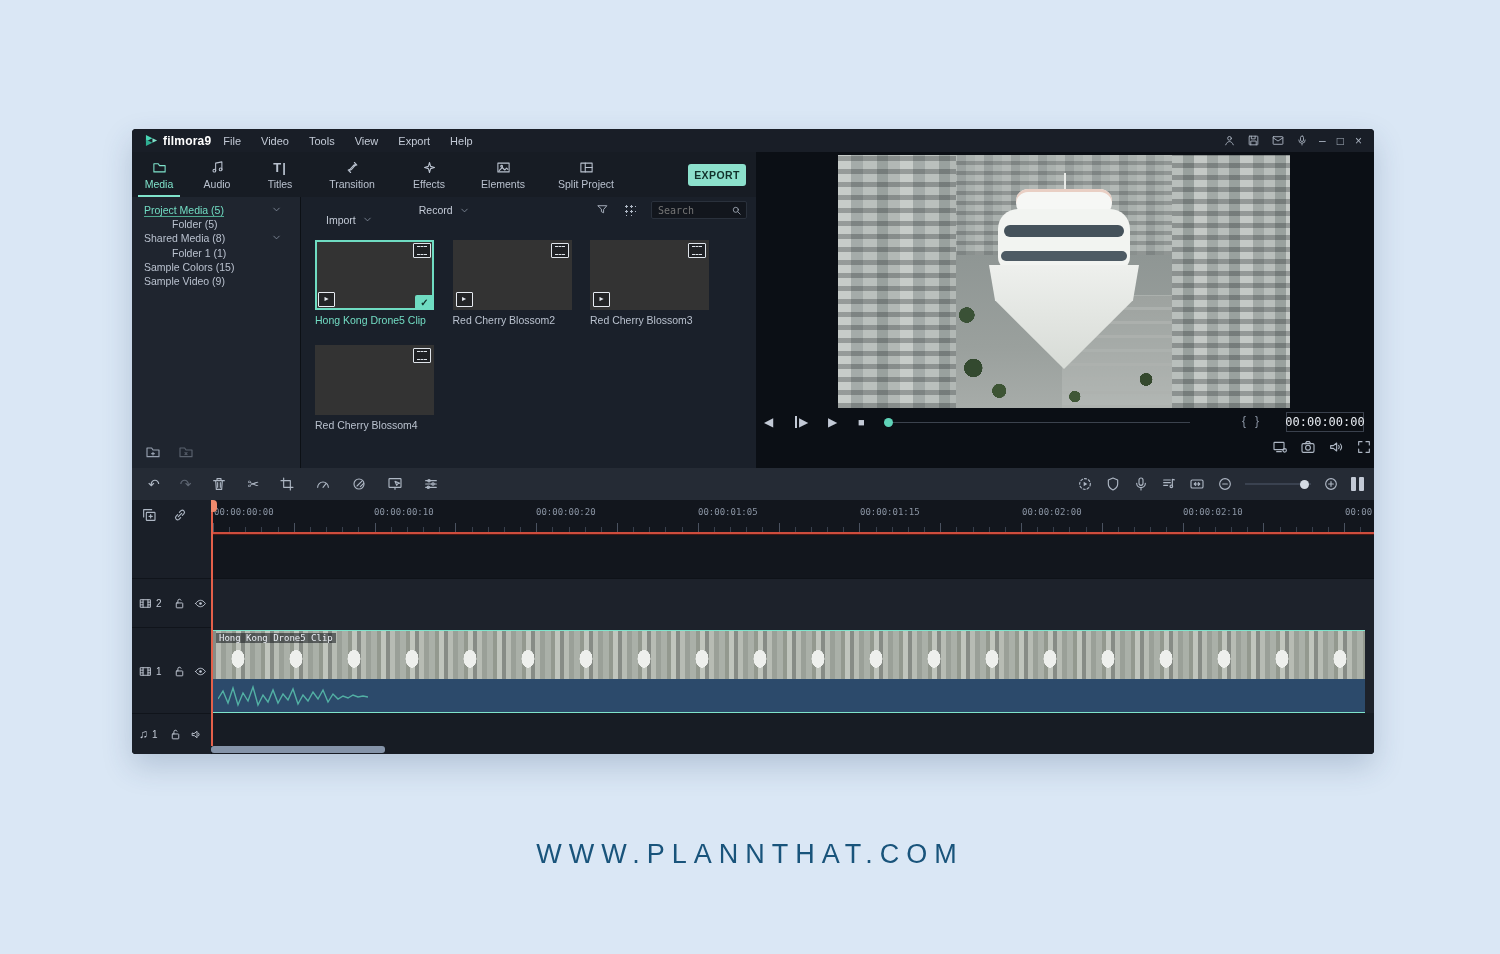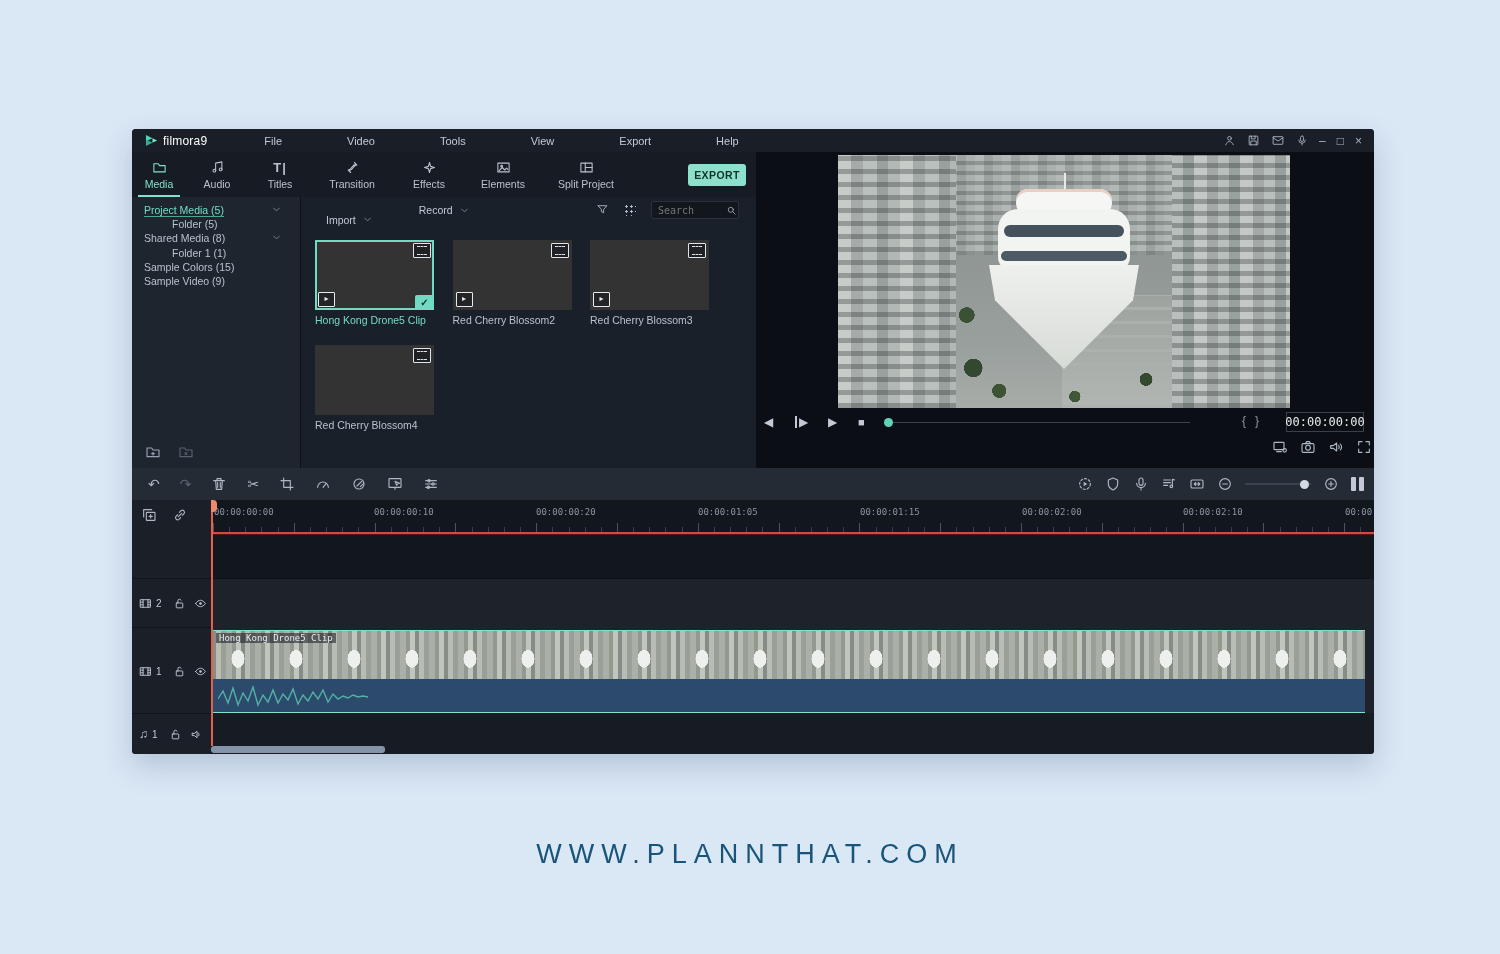--- a/index.html
+++ b/index.html
@@ -5,23 +5,23 @@
   html,body{margin:0;padding:0;}
   body{width:1500px;height:954px;position:relative;background:#dae7f5;font-family:"Liberation Sans",sans-serif;overflow:hidden;}
   svg.ic{stroke:currentColor;fill:none;stroke-width:1.7;stroke-linecap:round;stroke-linejoin:round;display:block;}
 
   
   .app{position:absolute;left:132px;top:129px;width:1242px;height:625px;background:#12161d;border-radius:4px;overflow:hidden;box-shadow:0 12px 30px rgba(40,70,110,.22);}
 
   
   .titlebar{position:absolute;left:0;top:0;right:0;height:23px;background:#191e27;display:flex;align-items:center;color:#c3cad6;font-size:11px;z-index:20;}
   .logo{display:flex;align-items:center;gap:5px;padding:0 8px 0 13px;}
-  .logo-text{color:#fff;font-weight:normal;font-size:12px;letter-spacing:.2px;}
+  .logo-text{color:#fff;font-weight:bold;font-size:12px;letter-spacing:.2px;}
   .menu{display:flex;gap:20px;margin-left:4px;}
-  .menu span{cursor:default;margin-left:45px;}
+  .menu span{cursor:default;}
   .win-title{position:absolute;left:0;right:0;text-align:center;color:#ccd3de;font-size:11px;pointer-events:none;}
   .tb-icons{margin-left:auto;display:flex;align-items:center;gap:11px;padding-right:12px;color:#aab3c0;z-index:2;}
   .tb-icons .glyph{font-size:12px;line-height:1;}
 
   
   .left-region{position:absolute;left:0;top:23px;width:624px;height:316px;}
   .tabbar{position:relative;height:45px;background:#171c24;display:flex;border-bottom:1px solid #0c1015;}
   .tab{display:flex;flex-direction:column;align-items:center;justify-content:center;gap:3px;color:#b9c1ce;font-size:10.5px;position:relative;padding:0 4px;}
   .tab svg{width:15px;height:15px;}
   .tab.active{color:#7fe3cb;}
@@ -44,21 +44,21 @@
 
   
   .media{flex:1;background:#1a202a;border-left:1px solid #0c1015;position:relative;}
   .media-toolbar{height:26px;display:flex;align-items:center;font-size:10.5px;color:#c3cad6;position:relative;}
   .mt-btn{display:flex;align-items:center;gap:6px;cursor:pointer;}
   .mt-btn svg{width:11px;height:11px;color:#8d97a6;}
   .imp{margin-left:25px;margin-top:19px;}
   .rec{margin-left:46px;}
   .mt-funnel{position:absolute;left:295px;top:6px;color:#aeb7c4;}
   .mt-grid{position:absolute;left:323px;top:7px;width:12px;height:12px;background-image:radial-gradient(circle,#aeb7c4 1px,transparent 1.2px);background-size:5px 5px;cursor:pointer;}
-  .search{position:absolute;left:350px;top:4px;width:88px;height:18px;background:#12161d;border:1px solid #2a313c;border-radius:2px;display:flex;align-items:center;padding:0 4px;box-sizing:border-box;}
+  .search{position:absolute;left:350px;top:4px;width:96px;height:18px;background:#12161d;border:1px solid #2a313c;border-radius:2px;display:flex;align-items:center;padding:0 4px;box-sizing:border-box;}
   .search input{flex:1;background:none;border:none;outline:none;color:#9aa4b2;font-size:10px;width:66px;font-family:"DejaVu Sans Mono",monospace;}
   .search .mag{color:#aeb7c4;}
 
   .thumbs{position:absolute;top:43px;left:14px;right:6px;display:flex;flex-wrap:wrap;gap:19px 18.5px;}
   .card{width:119px;cursor:pointer;}
   .card .img{height:70px;position:relative;background:#333;overflow:hidden;}
   .card .name{margin-top:4px;font-size:10.5px;color:#b9c1ce;white-space:nowrap;}
   .card.selected .img{outline:2px solid #6fdcc2;outline-offset:-2px;}
   .card.selected .name{color:#72dcc3;}
   .badge-film{position:absolute;top:3px;right:3px;width:16px;height:13px;color:#e7ebf1;background:rgba(15,18,23,.55);border:1px solid #dfe4ea;border-radius:1px;display:flex;align-items:center;justify-content:center;}

